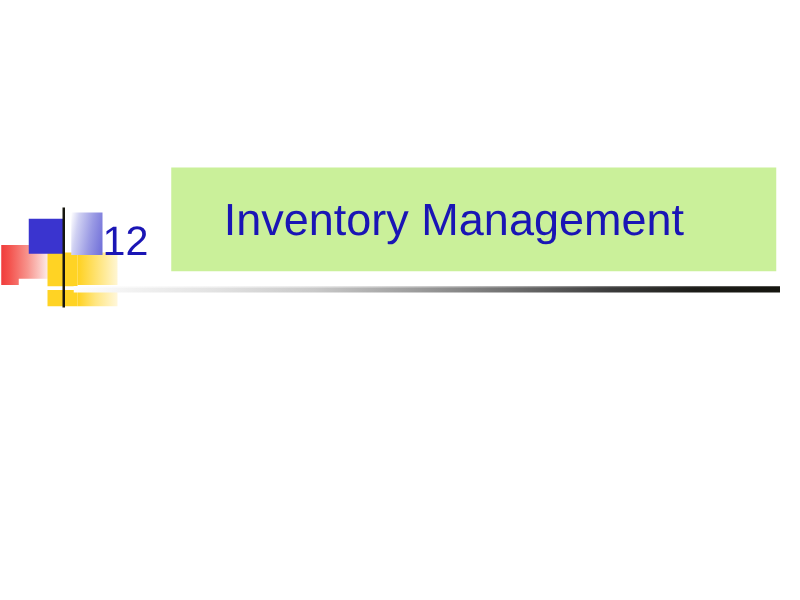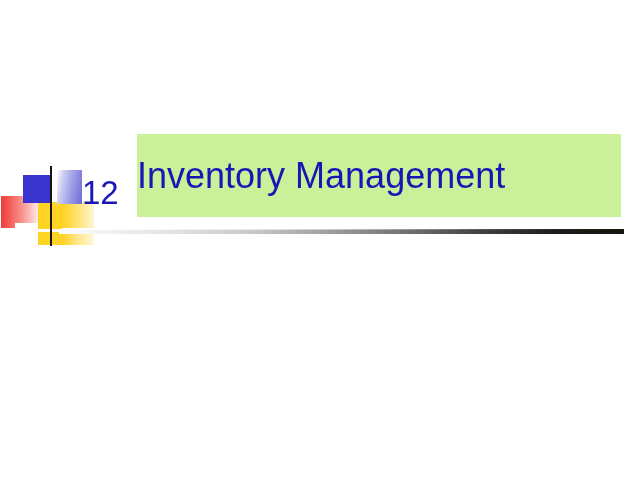--- a/index.html
+++ b/index.html
@@ -129,20 +129,21 @@
     height: 83px;
     background: #caf09a;
     display: flex;
     align-items: center;
   }
   #title-text {
     color: #1a15b5;
     font-size: 36px;
     font-weight: 400;
     letter-spacing: 0px;
+    padding-left: 42px;
     white-space: nowrap;
     line-height: 1;
   }
 
   
   #chapter-number {
     position: absolute;
     left: 79px;
     top: 176px;
     color: #1a15b5;

